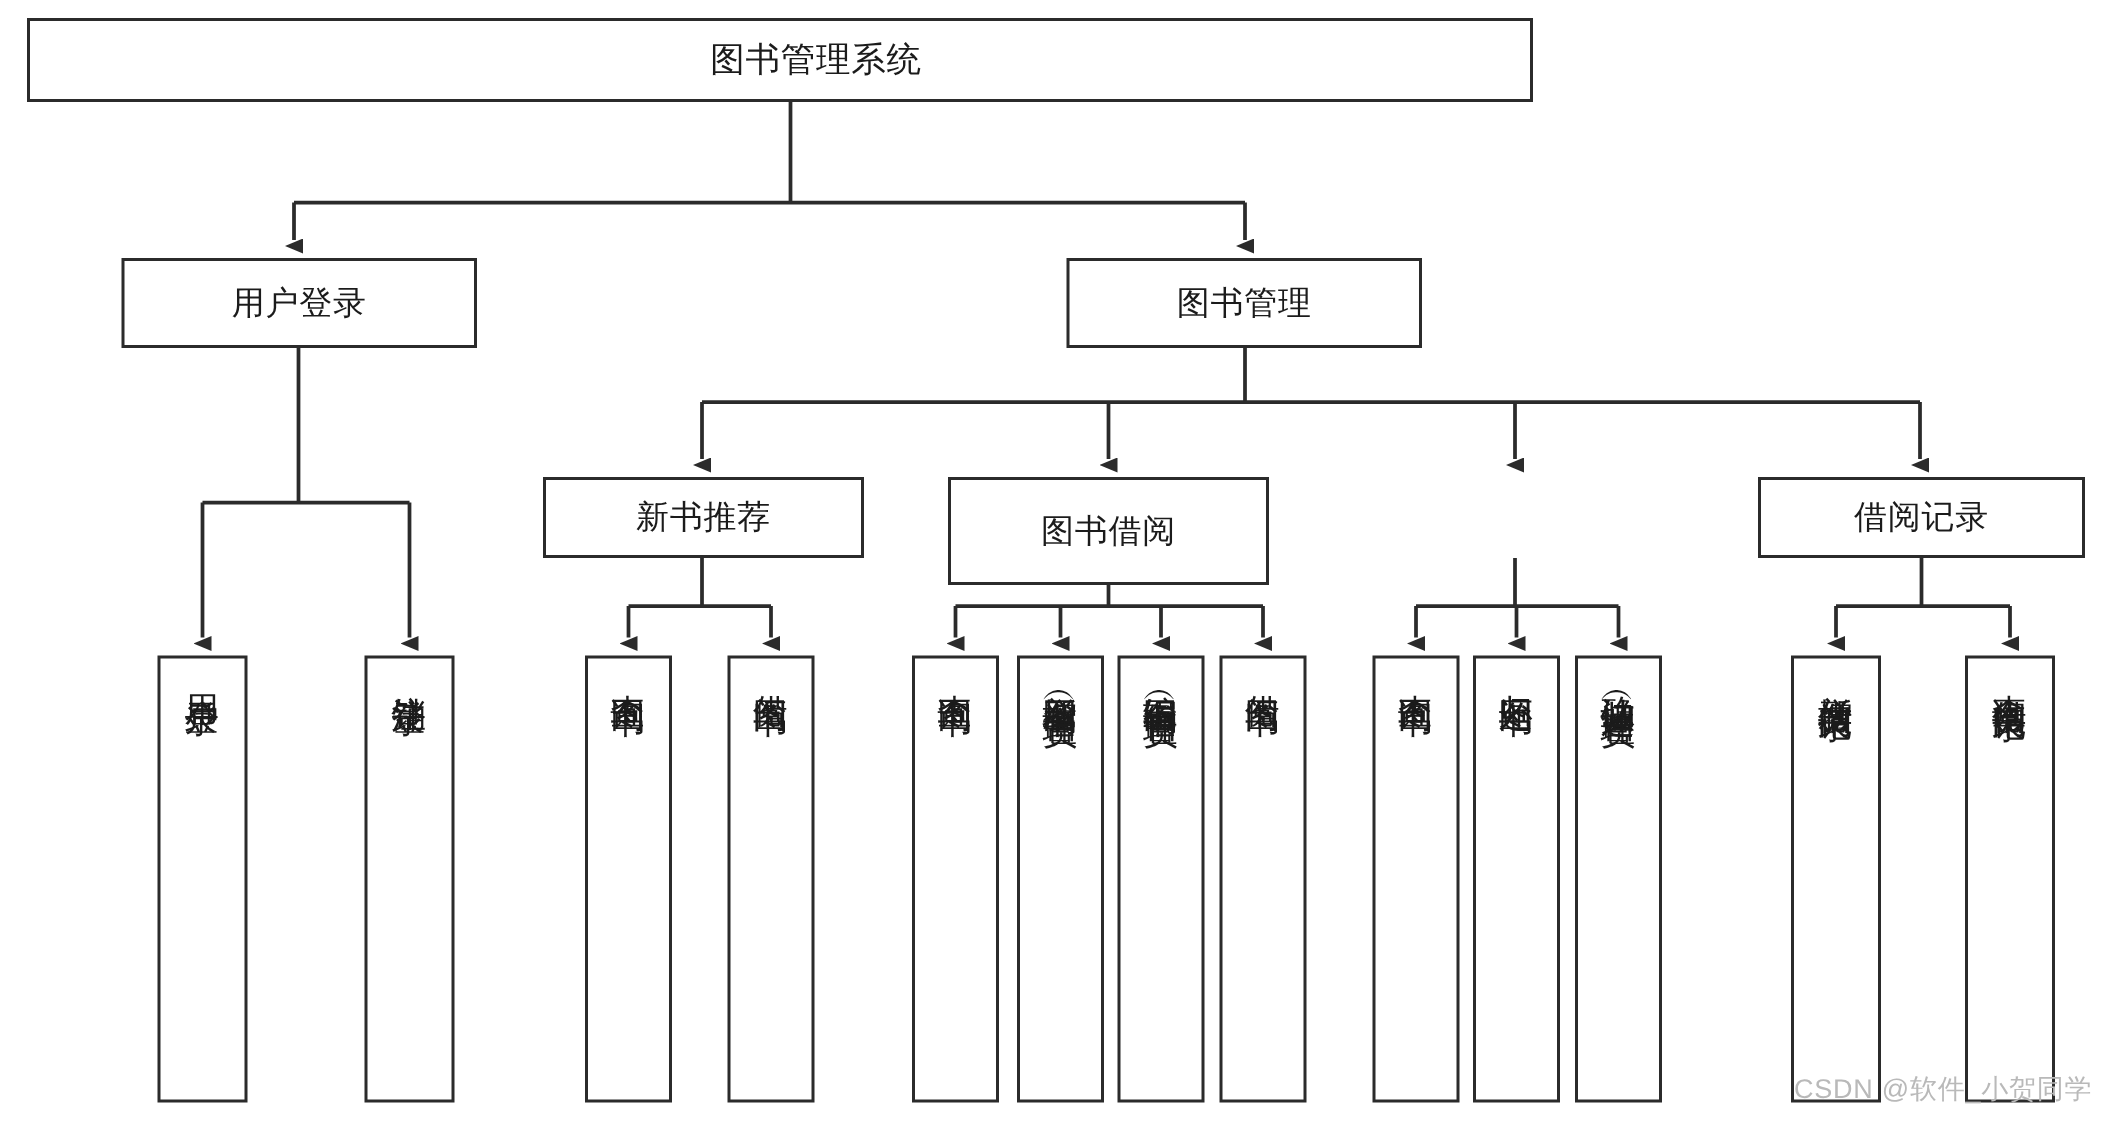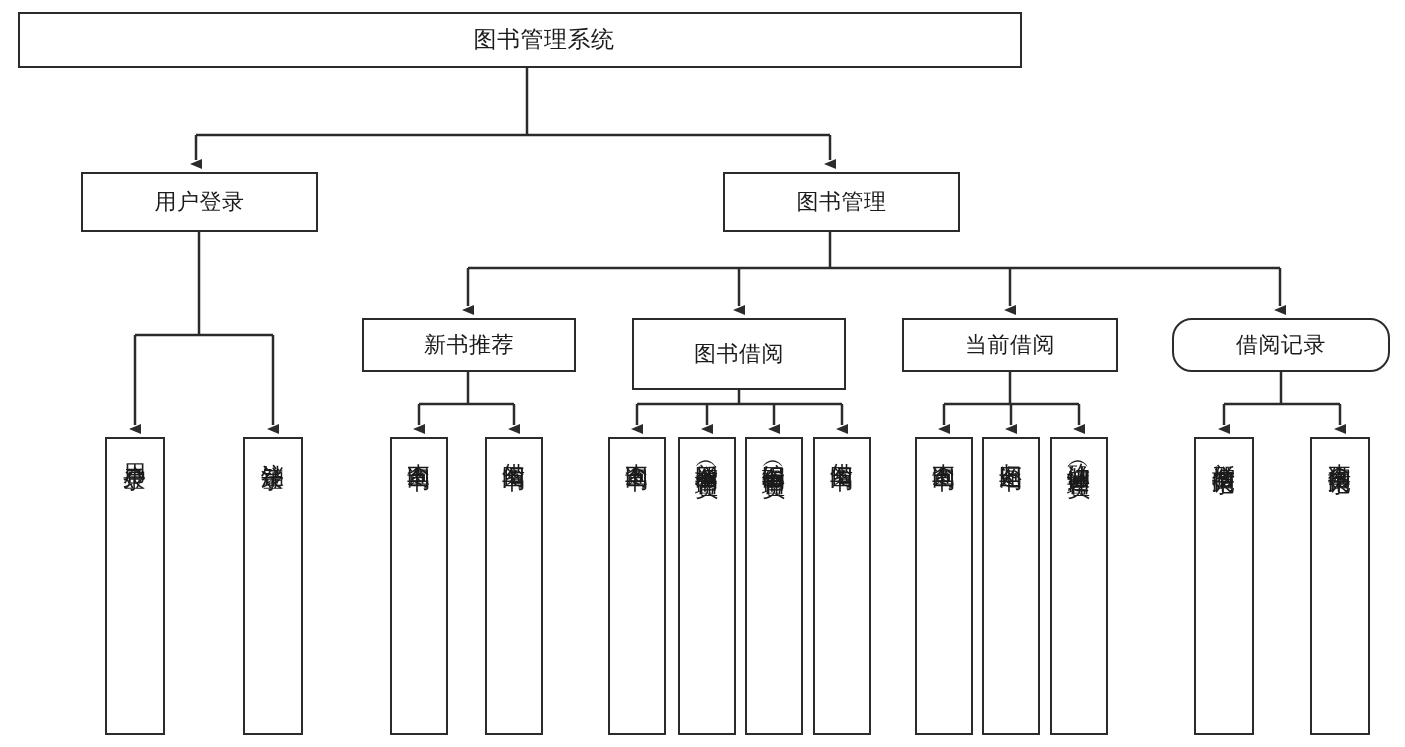--- a/index.html
+++ b/index.html
@@ -123,34 +123,31 @@
     </g>
   </svg>
 
   <div class="node horizontal root" style="left: 18px; top: 12px; width: 1004px; height: 56px; border-color: rgb(43, 43, 43); background: rgb(255, 255, 255); color: rgb(27, 27, 27); padding-left: 48px;">
     <span class="label">图书管理系统</span>
   </div>
 
   <div class="node horizontal" style="left: 81px; top: 172px; width: 237px; height: 60px; border-color: rgb(43, 43, 43); background: rgb(255, 255, 255); color: rgb(27, 27, 27);">
     <span class="label">用户登录</span>
   </div>
-  <div class="node horizontal" style="left: 711px; top: 172px; width: 237px; height: 60px; border-color: rgb(43, 43, 43); background: rgb(255, 255, 255); color: rgb(27, 27, 27); margin-left: 12px;">
+  <div class="node horizontal" style="left: 711px; top: 172px; width: 237px; height: 60px; border-color: rgb(43, 43, 43); background: rgb(255, 255, 255); color: rgb(27, 27, 27);">
     <span class="label">图书管理</span>
   </div>
 
   <div class="node horizontal" style="left: 362px; top: 318px; width: 214px; height: 54px; border-color: rgb(43, 43, 43); background: rgb(255, 255, 255); color: rgb(27, 27, 27); justify-content: center;">
     <span class="label">新书推荐</span>
   </div>
   <div class="node horizontal" style="left: 632px; top: 318px; width: 214px; height: 72px; border-color: rgb(43, 43, 43); background: rgb(255, 255, 255); color: rgb(27, 27, 27);">
     <span class="label">图书借阅</span>
   </div>
-  <div class="node horizontal" style="left: 902px; top: 318px; width: 216px; height: 54px; border-color: rgb(43, 43, 43); background: rgb(255, 255, 255); color: rgb(27, 27, 27);">
-    <span class="label">当前借阅</span>
-  </div>
-  <div class="node horizontal" style="left: 1172px; top: 318px; width: 218px; height: 54px; border-color: rgb(43, 43, 43); background: rgb(255, 255, 255); color: rgb(27, 27, 27); border-radius: 20px;">
+  <div class="node horizontal" style="left: 1172px; top: 318px; width: 218px; height: 54px; border-color: rgb(43, 43, 43); background: rgb(255, 255, 255); color: rgb(27, 27, 27);">
     <span class="label">借阅记录</span>
   </div>
 
   <div class="node vertical" style="left: 105px; top: 437px; width: 60px; height: 298px; border-color: rgb(43, 43, 43); background: rgb(255, 255, 255); color: rgb(27, 27, 27);">
     <span class="label">用户登录</span>
   </div>
   <div class="node vertical" style="left: 243px; top: 437px; width: 60px; height: 298px; border-color: rgb(43, 43, 43); background: rgb(255, 255, 255); color: rgb(27, 27, 27);">
     <span class="label">注销登录</span>
   </div>
   <div class="node vertical" style="left: 390px; top: 437px; width: 58px; height: 298px; border-color: rgb(43, 43, 43); background: rgb(255, 255, 255); color: rgb(27, 27, 27);">
@@ -180,13 +177,14 @@
   <div class="node vertical" style="left: 1050px; top: 437px; width: 58px; height: 298px; border-color: rgb(43, 43, 43); background: rgb(255, 255, 255); color: rgb(27, 27, 27);">
     <span class="label">确认归还（管理员）</span>
   </div>
   <div class="node vertical" style="left: 1194px; top: 437px; width: 60px; height: 298px; border-color: rgb(43, 43, 43); background: rgb(255, 255, 255); color: rgb(27, 27, 27);">
     <span class="label">新增借阅记录</span>
   </div>
   <div class="node vertical" style="left: 1310px; top: 437px; width: 60px; height: 298px; border-color: rgb(43, 43, 43); background: rgb(255, 255, 255); color: rgb(27, 27, 27);">
     <span class="label">查询借阅记录</span>
   </div>
 
+  <div class="watermark" style="left: 1196px; top: 714px; color: rgb(185, 185, 185);">CSDN @软件_小贺同学</div>
 </div>
 
 </body></html>

